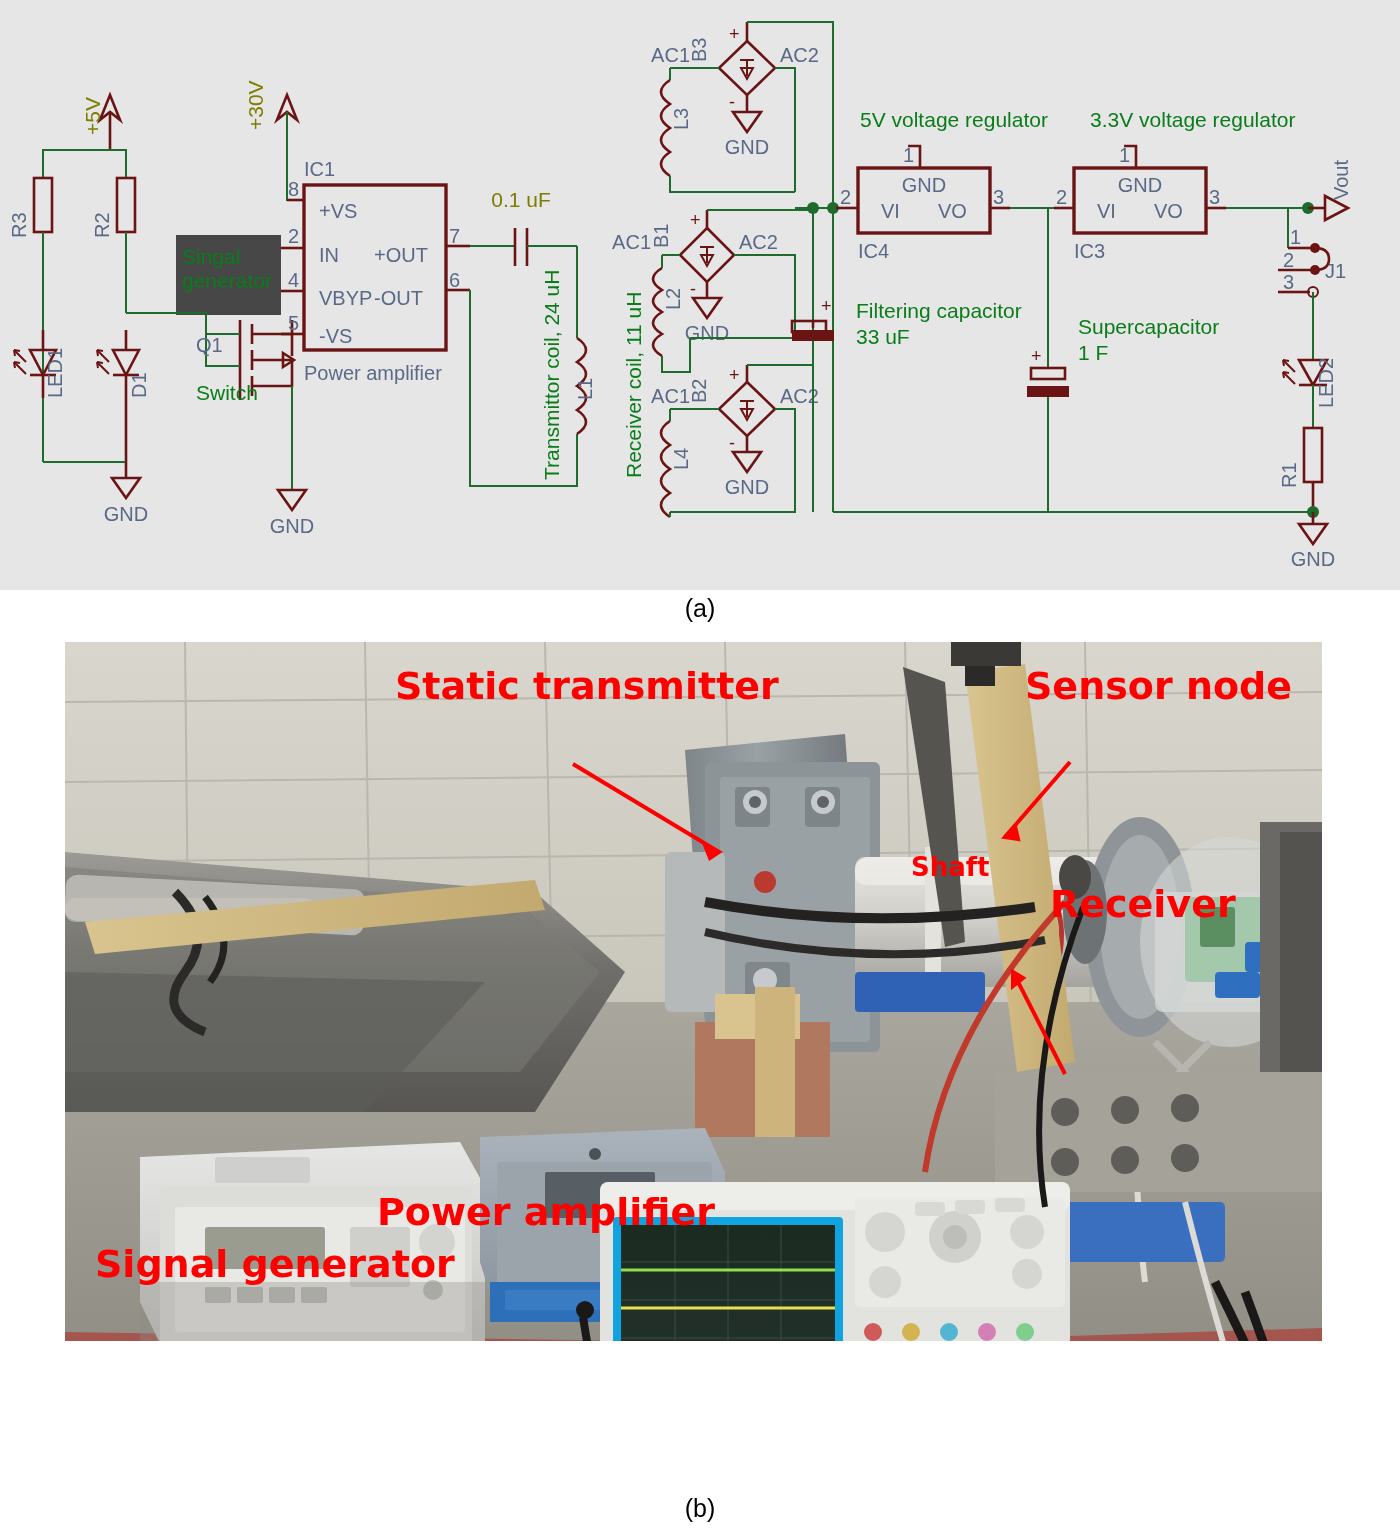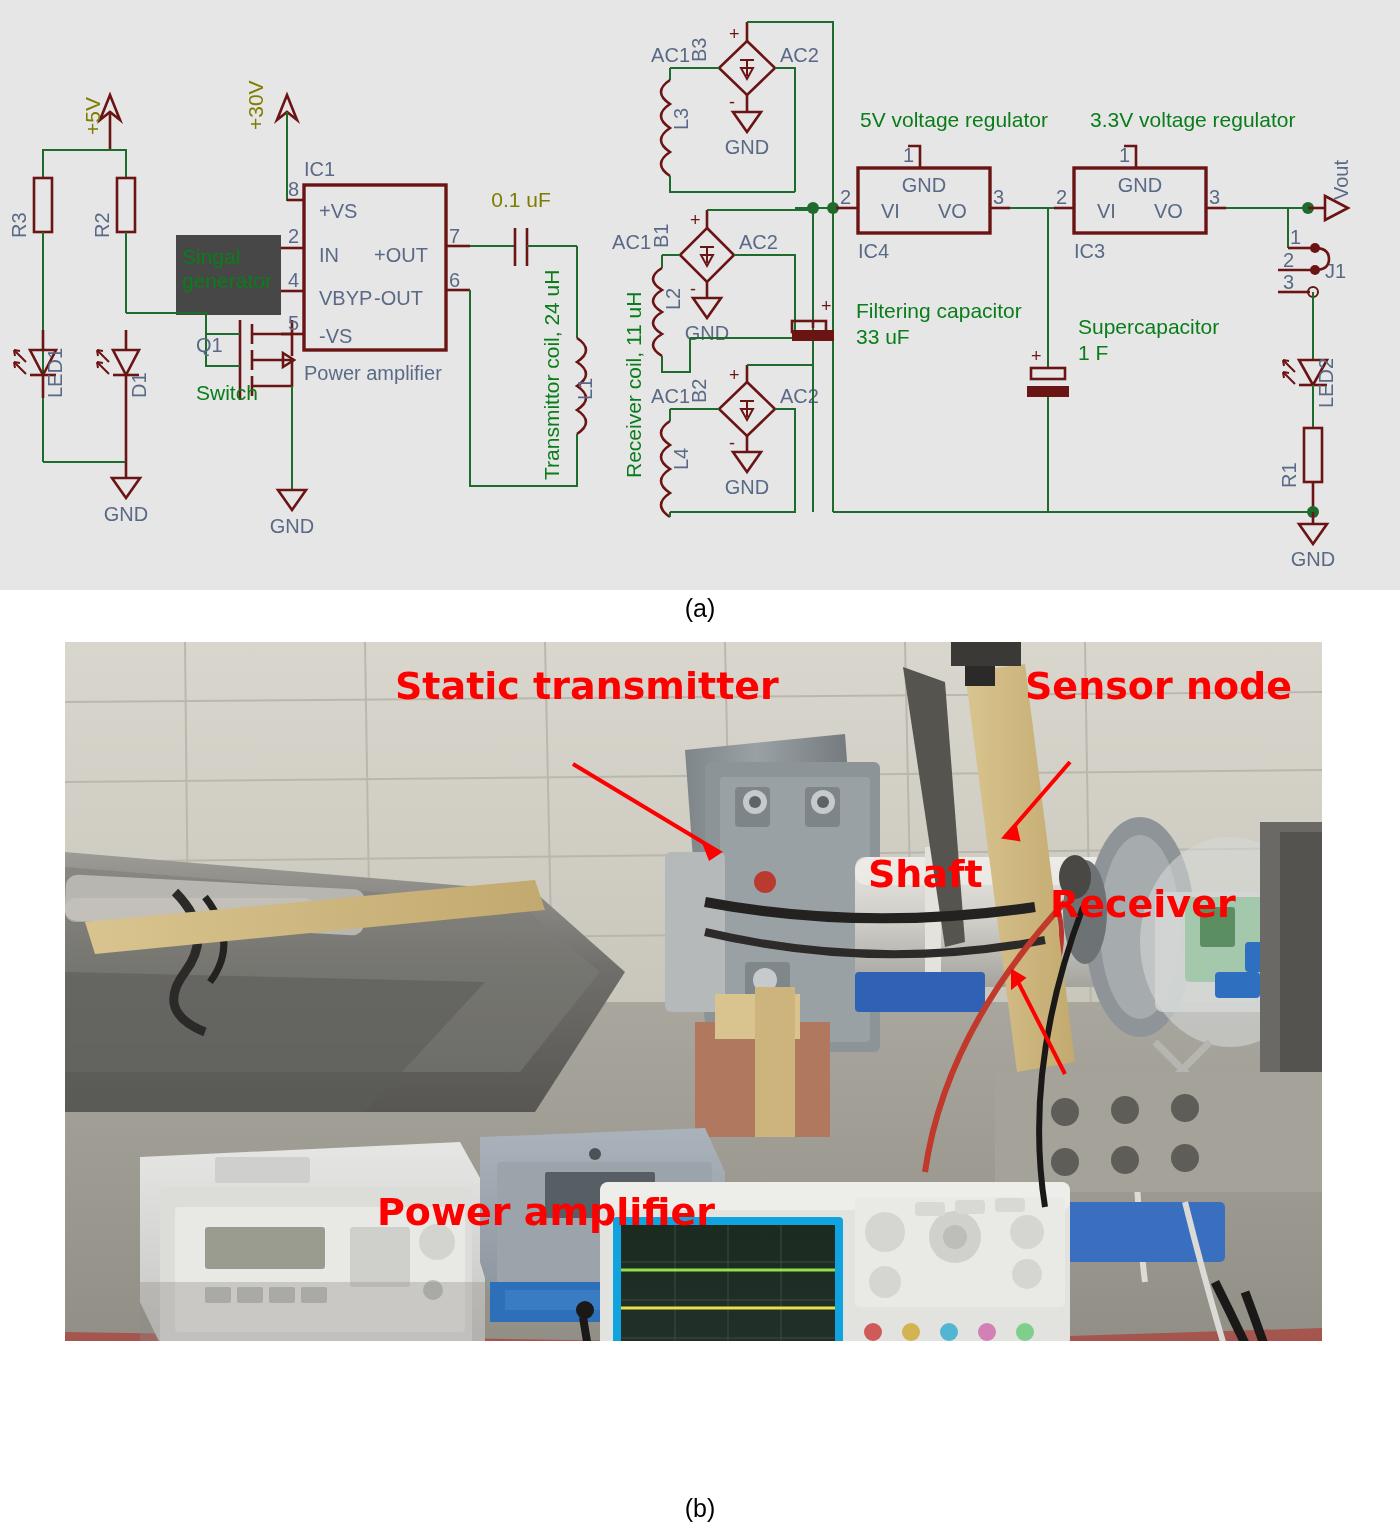--- a/index.html
+++ b/index.html
@@ -603,19 +603,20 @@
       <polygon points="654,210 640,203 645,216"></polygon>
       <line x1="1005" y1="120" x2="940" y2="195"></line>
       <polygon points="940,195 950,184 953,197"></polygon>
       <line x1="1000" y1="432" x2="948" y2="330"></line>
       <polygon points="948,330 948,344 958,336"></polygon>
     </g>
   </svg>
 
   <div class="photo-label" style="left:330px;top:22px;font-size:38px;">Static transmitter</div>
   <div class="photo-label" style="left:960px;top:22px;font-size:38px;text-align:right;">Sensor node</div>
-  <div class="photo-label" style="left:803px;top:210px;font-size:38px;">Shaft</div>
+  <div class="photo-label" style="left:846px;top:210px;font-size:26px;">Shaft</div>
   <div class="photo-label" style="left:985px;top:240px;font-size:38px;">Receiver</div>
+  <div class="photo-label" style="left:30px;top:600px;font-size:38px;">Signal generator</div>
   <div class="photo-label" style="left:312px;top:548px;font-size:38px;">Power amplifier</div>
   <div class="photo-label" style="left:690px;top:782px;font-size:32px;">Oscilloscope</div>
 </div>
 
 <div class="cap-b">(b)</div>
 
 </body></html>

